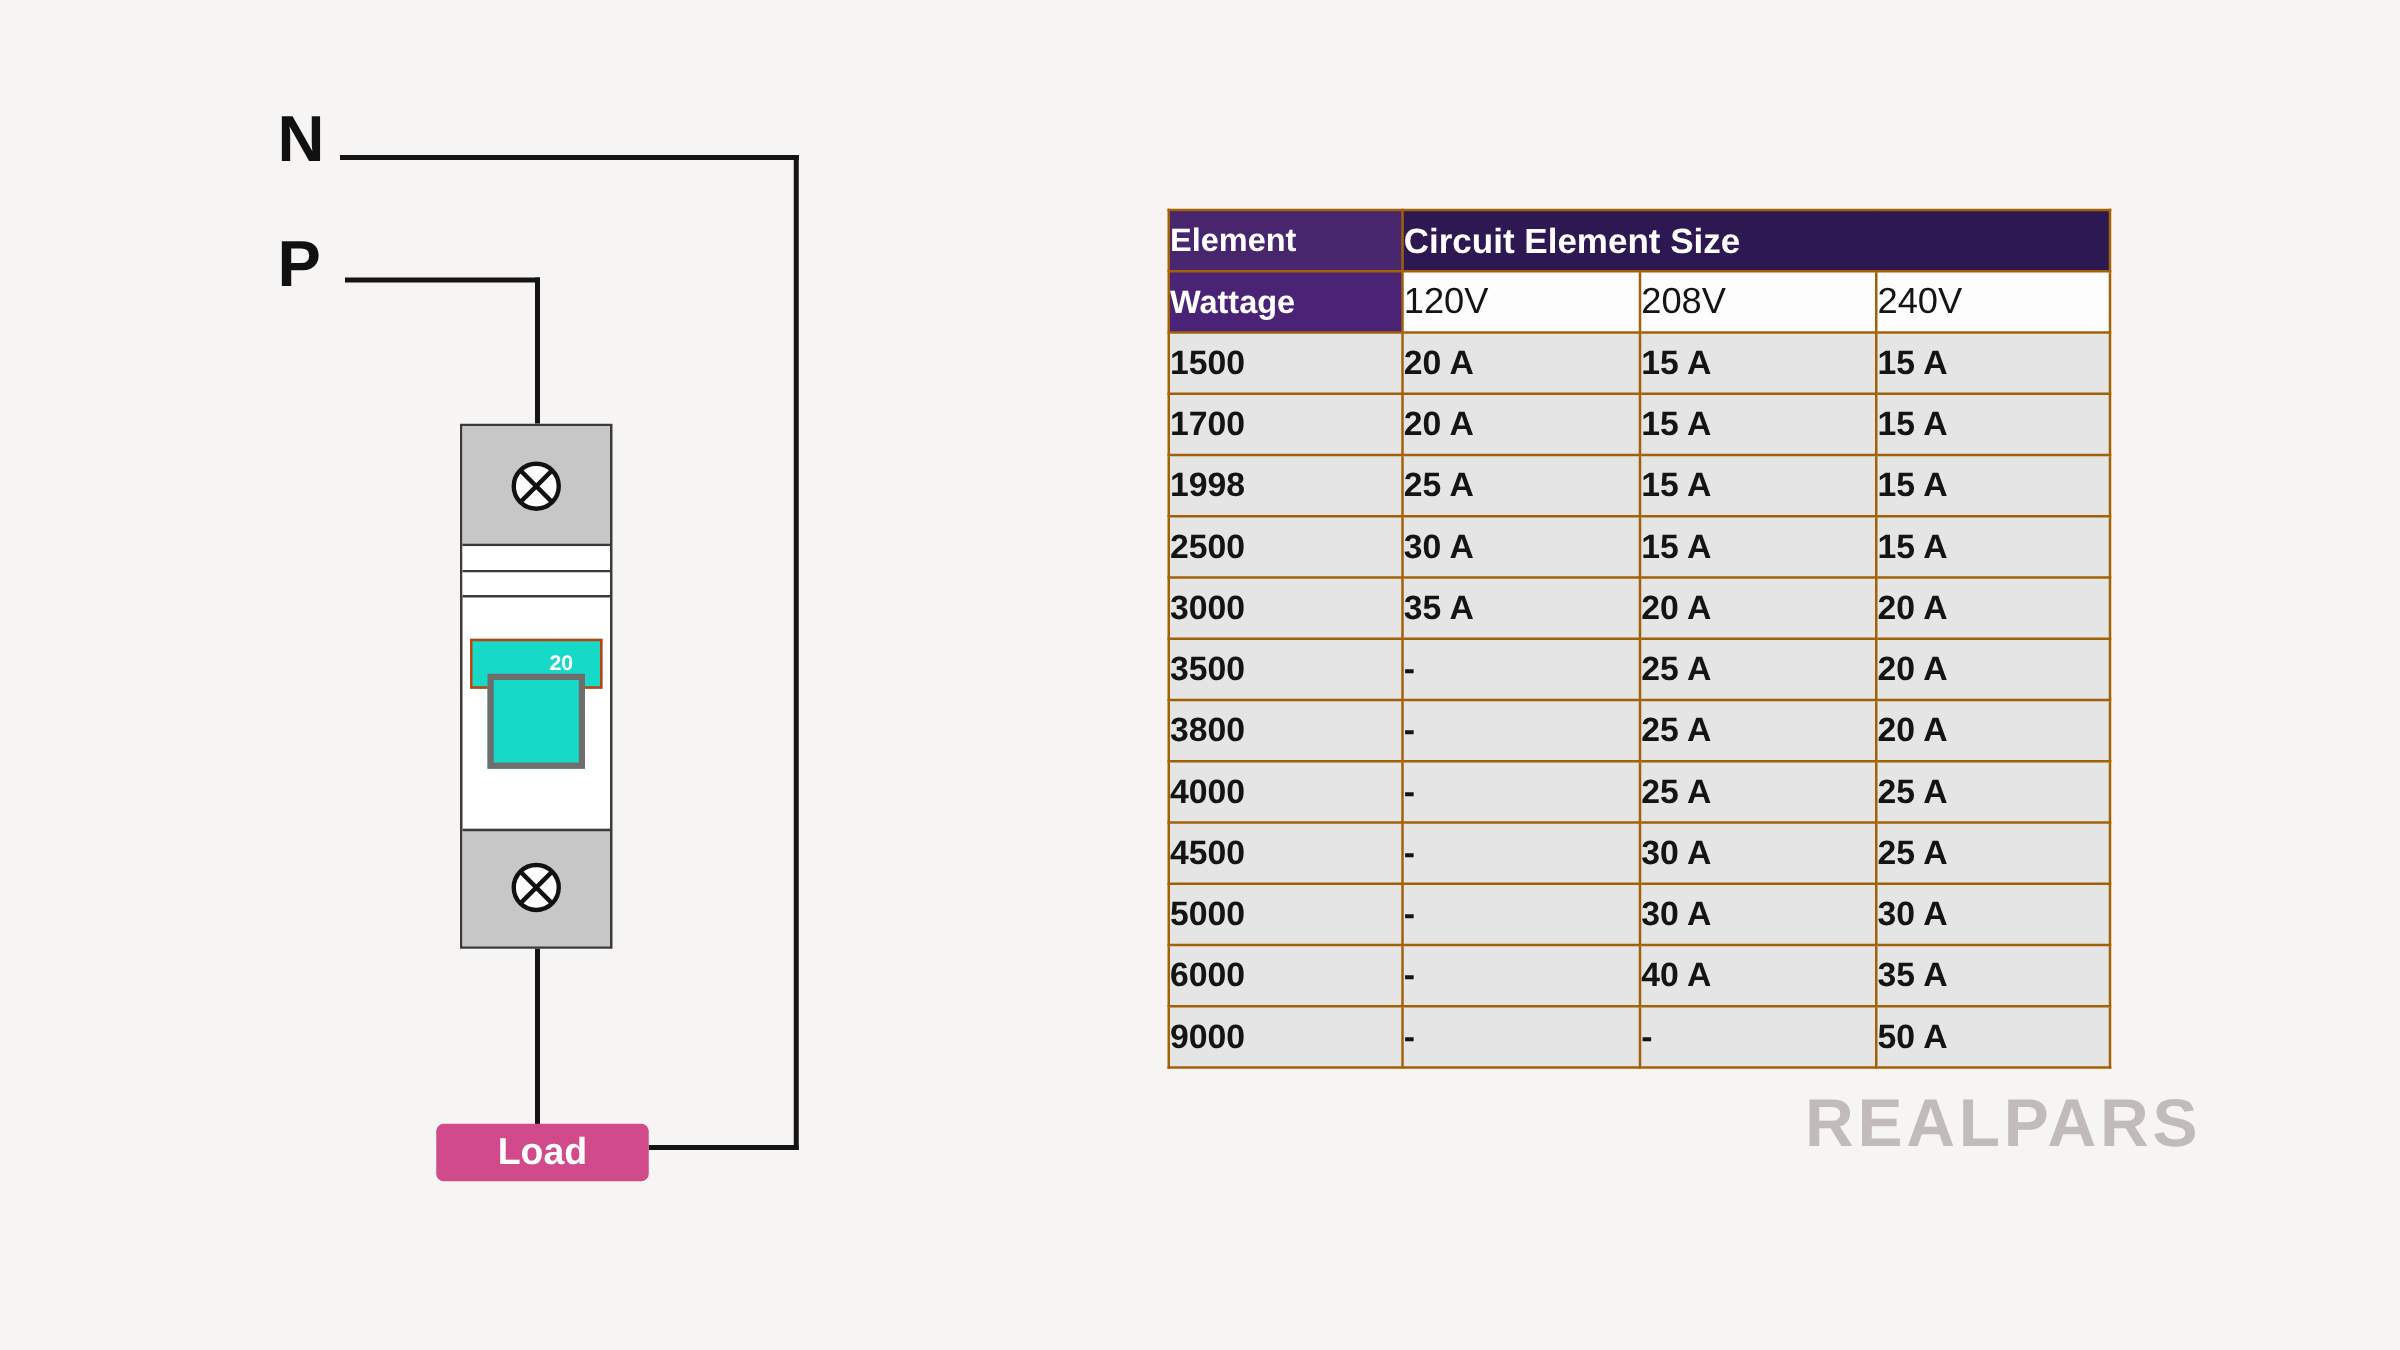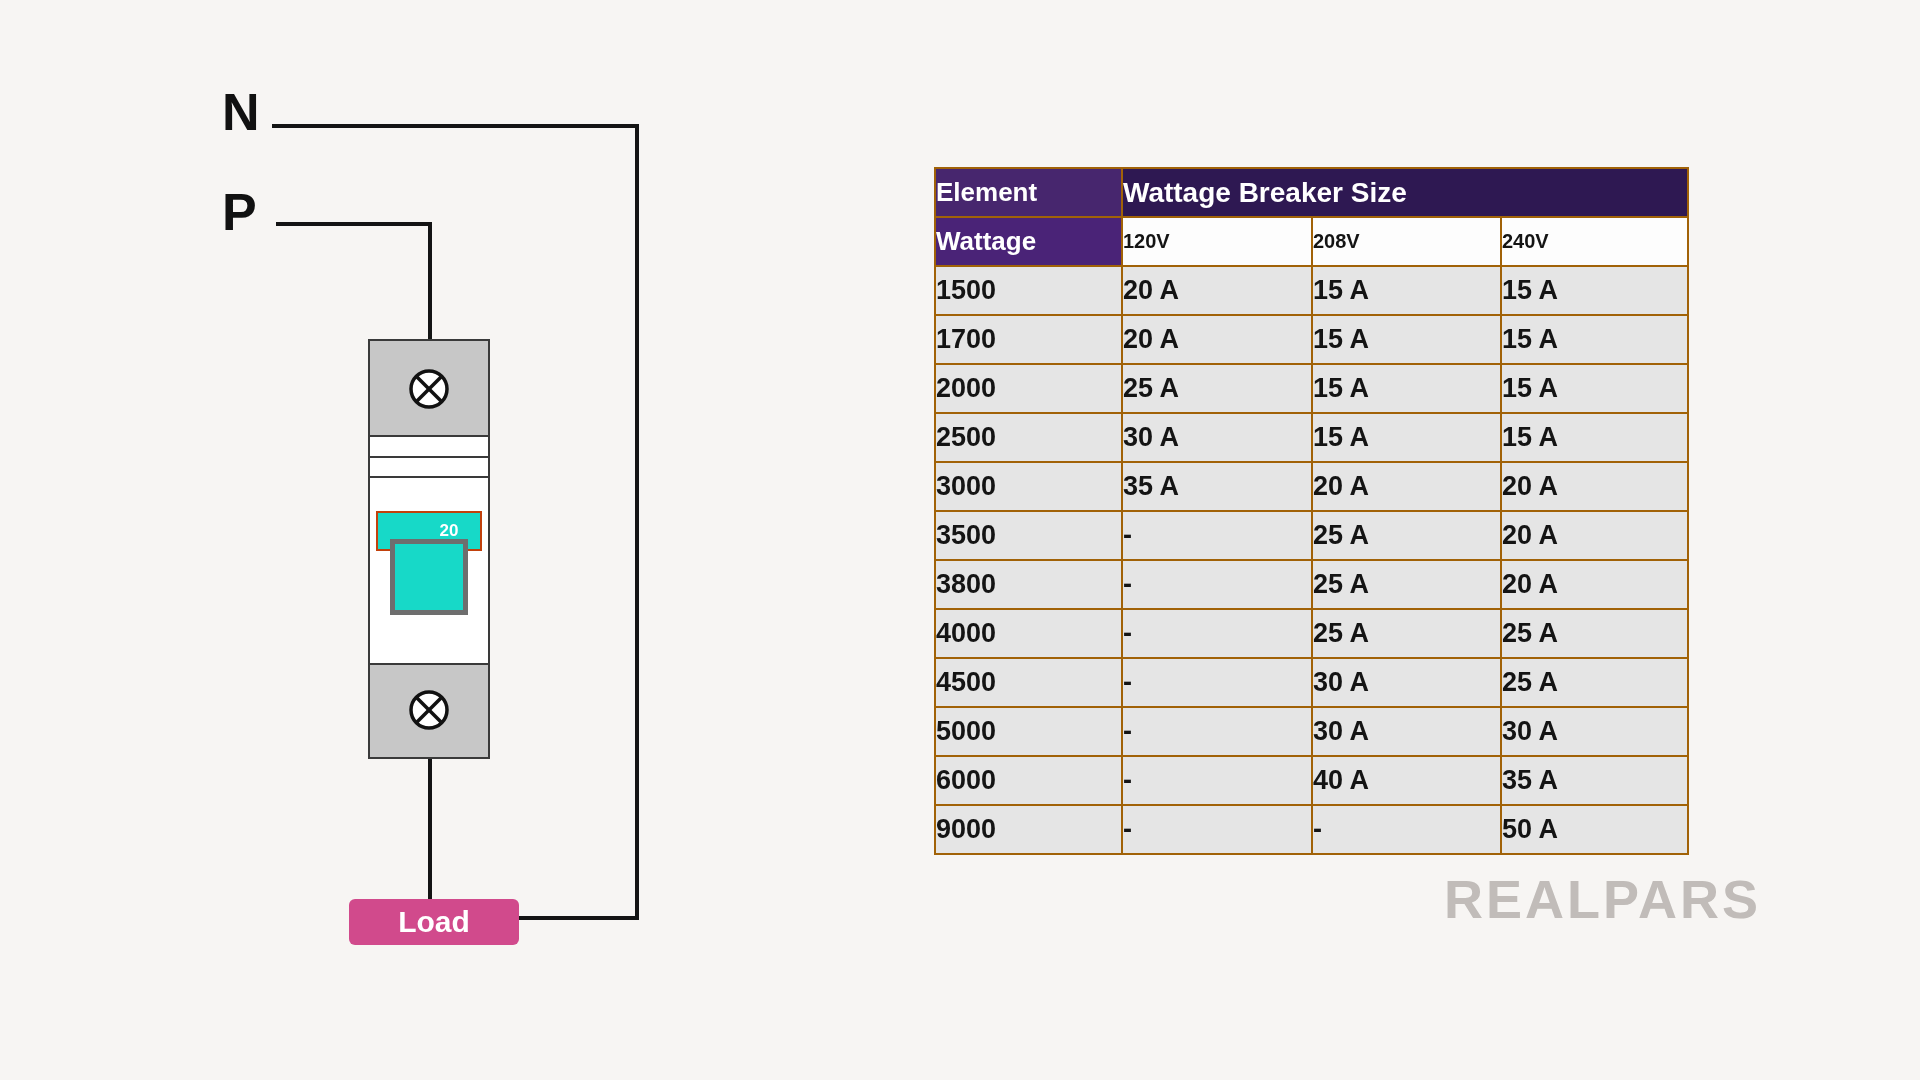--- a/index.html
+++ b/index.html
@@ -143,22 +143,22 @@
   }
   th.hdr-wattage {
     background: #4a2377;
     color: #ffffff;
     font-size: 26px;
     font-weight: 700;
   }
   th.hdr-voltage {
     background: #fdfdfd;
     color: #141414;
-    font-size: 20px;
-    font-weight: 700;
+    font-size: 29px;
+    font-weight: 400;
     margin-top: 16px;
   }
 
   
   .watermark {
     position: absolute;
     left: 1444px; top: 872px;
     font-size: 54px;
     font-weight: 700;
     letter-spacing: 3px;
@@ -216,21 +216,21 @@
   <table class="breaker-table">
     <colgroup>
       <col style="width:187px">
       <col style="width:190px">
       <col style="width:189px">
       <col style="width:187px">
     </colgroup>
     <thead>
       <tr>
         <th class="hdr-element">Element</th>
-        <th class="hdr-group" colspan="3">Wattage Breaker Size</th>
+        <th class="hdr-group" colspan="3">Circuit Element Size</th>
       </tr>
       <tr>
         <th class="hdr-wattage">Wattage</th>
         <th class="hdr-voltage">120V</th>
         <th class="hdr-voltage">208V</th>
         <th class="hdr-voltage">240V</th>
       </tr>
     </thead>
     <tbody>
         <tr>
@@ -239,21 +239,21 @@
           <td>15 A</td>
           <td>15 A</td>
         </tr>
         <tr>
           <td>1700</td>
           <td>20 A</td>
           <td>15 A</td>
           <td>15 A</td>
         </tr>
         <tr>
-          <td>2000</td>
+          <td>1998</td>
           <td>25 A</td>
           <td>15 A</td>
           <td>15 A</td>
         </tr>
         <tr>
           <td>2500</td>
           <td>30 A</td>
           <td>15 A</td>
           <td>15 A</td>
         </tr>

